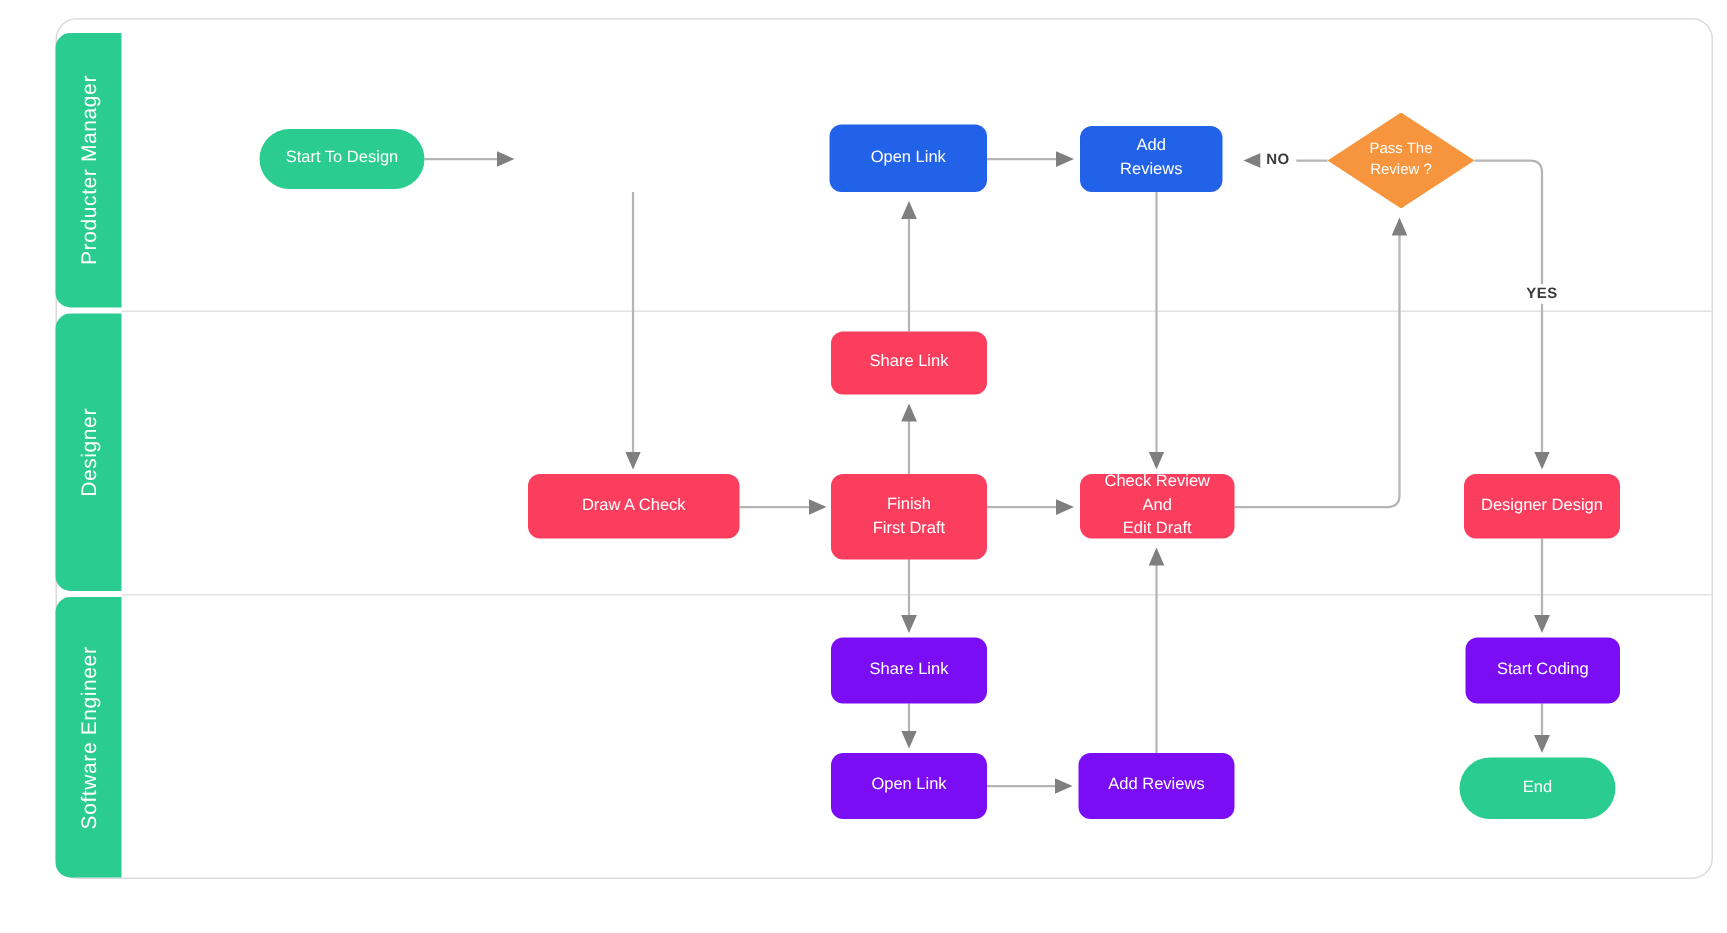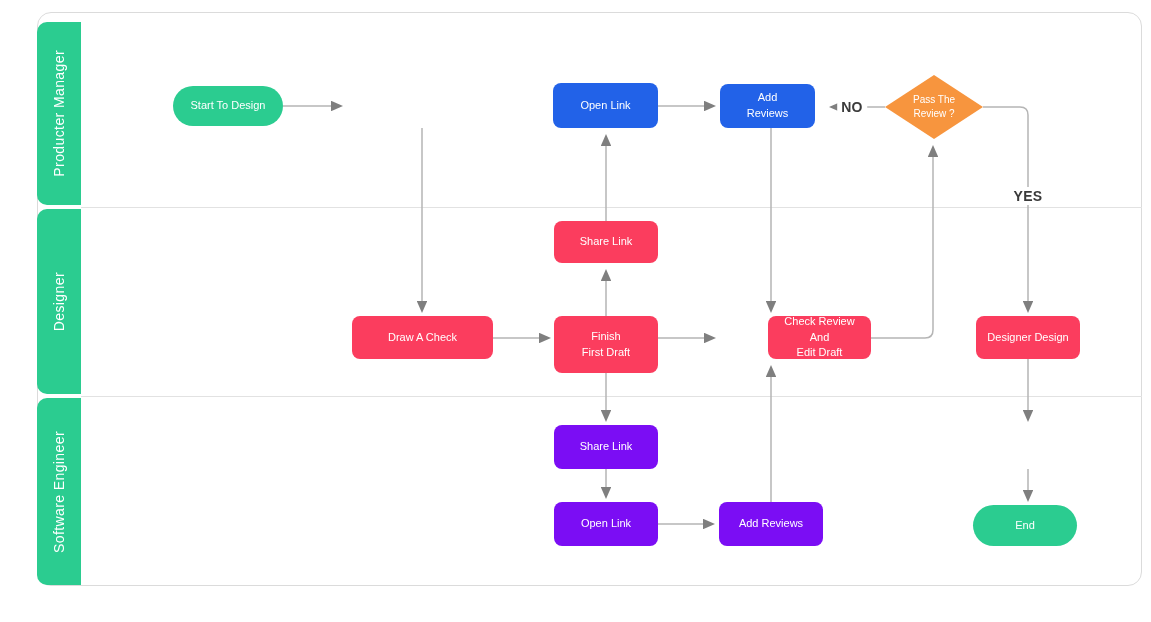--- a/index.html
+++ b/index.html
@@ -38,21 +38,21 @@
   .node.red{background:var(--red);}
   .node.purple{background:var(--purple);}
   .node.pill{background:var(--green);border-radius:21px;}
   .node.diamond{
     background:var(--orange);border-radius:0;padding:0;
     clip-path:polygon(50% 0,100% 50%,50% 100%,0 50%);
     font-size:10px;
   }
   .edge-label{
     position:absolute;transform:translate(-50%,-50%);
-    background:#ffffff;padding:1px 4px;font-size:14px;font-weight:bold;color:#3A3A3A;
+    background:#ffffff;padding:1px 4px;font-size:10px;font-weight:bold;color:#3A3A3A;
     letter-spacing:.3px;
   }
 </style>
 </head>
 <body>
 
 <div id="stage">
 
   <div class="container"></div>
 
@@ -105,31 +105,32 @@
   <div class="node diamond" style="left:885px;top:75px;width:98px;height:64px;">Pass The
 Review ?</div>
 
   <div class="node red" style="left:554px;top:221px;width:104px;height:42px;">Share Link</div>
 
   <div class="node red" style="left:352px;top:316px;width:141px;height:43px;">Draw A Check</div>
 
   <div class="node red" style="left:554px;top:316px;width:104px;height:57px;">Finish
 First Draft</div>
 
-  <div class="node red" style="left:720px;top:316px;width:103px;height:43px;margin-left:48px;">Check Review And
+  <div class="node red" style="left:720px;top:316px;width:103px;height:43px;">Check Review And
 Edit Draft</div>
 
   <div class="node red" style="left:976px;top:316px;width:104px;height:43px;">Designer Design</div>
 
   <div class="node purple" style="left:554px;top:425px;width:104px;height:44px;">Share Link</div>
 
   <div class="node purple" style="left:554px;top:502px;width:104px;height:44px;">Open Link</div>
 
   <div class="node purple" style="left:719px;top:502px;width:104px;height:44px;">Add Reviews</div>
 
+  <div class="node purple" style="left:977px;top:425px;width:103px;height:44px;">Start Coding</div>
 
   <div class="node pill" style="left:973px;top:505px;width:104px;height:41px;">End</div>
 
   <div class="edge-label" style="left:852px;top:107px;">NO</div>
 
   <div class="edge-label" style="left:1028px;top:196px;">YES</div>
 
 </div>
 
 </body></html>

